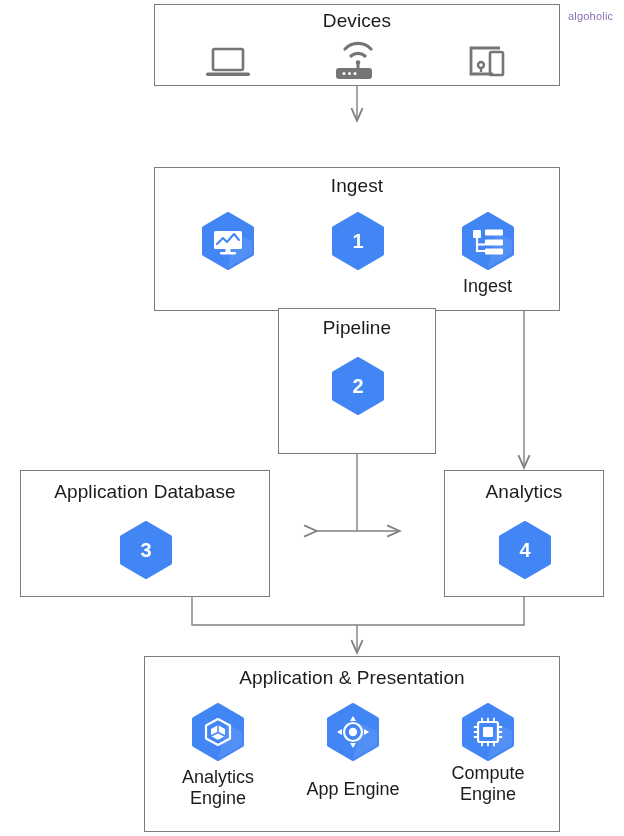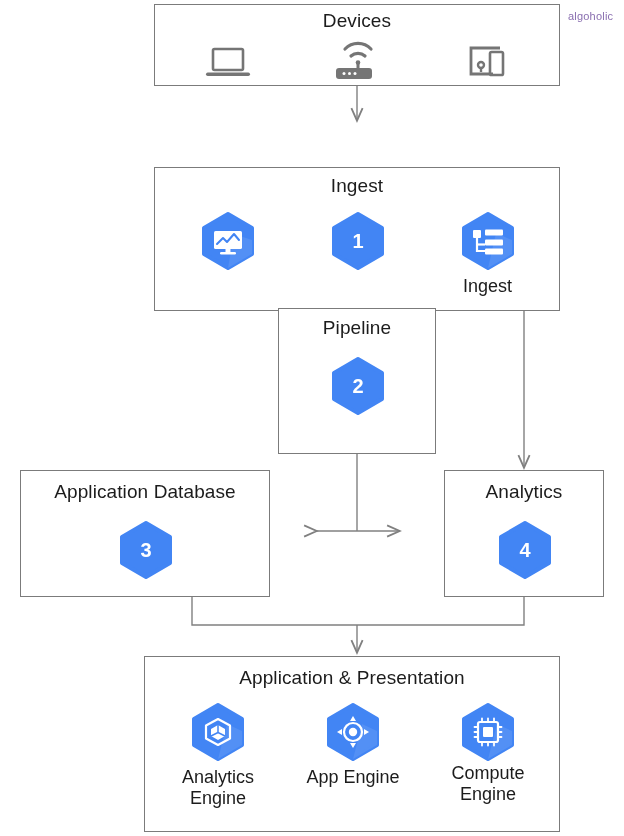--- a/index.html
+++ b/index.html
@@ -167,21 +167,21 @@
       <svg class="hexwrap" width="68" height="62" viewBox="0 0 68 62">
         <path d="M34,4 L58,18 L58,44 L34,58 L10,44 L10,18 Z" fill="#4285F4" stroke="#4285F4" stroke-width="4" stroke-linejoin="round"></path>
         <path d="M34,58 L58,44 L58,30 L43,23 Z" fill="#ffffff" opacity="0.09"></path>
         <circle cx="34" cy="31" r="9" fill="none" stroke="#ffffff" stroke-width="2.2"></circle>
         <circle cx="34" cy="31" r="4.2" fill="#ffffff"></circle>
         <path d="M34,15 L37,20 L31,20 Z" fill="#ffffff"></path>
         <path d="M34,47 L31,42 L37,42 Z" fill="#ffffff"></path>
         <path d="M18,31 L23,28 L23,34 Z" fill="#ffffff"></path>
         <path d="M50,31 L45,34 L45,28 Z" fill="#ffffff"></path>
       </svg>
-      <div class="cell-label" style="margin-top:4px;">App Engine</div>
+      <div class="cell-label" style="margin-top:16px;">App Engine</div>
     </div>
 
     <div class="cell" style="left:278px;top:44px;width:130px;">
       <svg class="hexwrap" width="68" height="62" viewBox="0 0 68 62">
         <path d="M34,4 L58,18 L58,44 L34,58 L10,44 L10,18 Z" fill="#4285F4" stroke="#4285F4" stroke-width="4" stroke-linejoin="round"></path>
         <path d="M34,58 L58,44 L58,30 L43,23 Z" fill="#ffffff" opacity="0.09"></path>
         <rect x="24" y="21" width="20" height="20" rx="2" fill="none" stroke="#ffffff" stroke-width="2.2"></rect>
         <rect x="29" y="26" width="10" height="10" rx="1" fill="#ffffff"></rect>
         <g stroke="#ffffff" stroke-width="1.8" stroke-linecap="round">
           <line x1="28" y1="17.5" x2="28" y2="21"></line>

